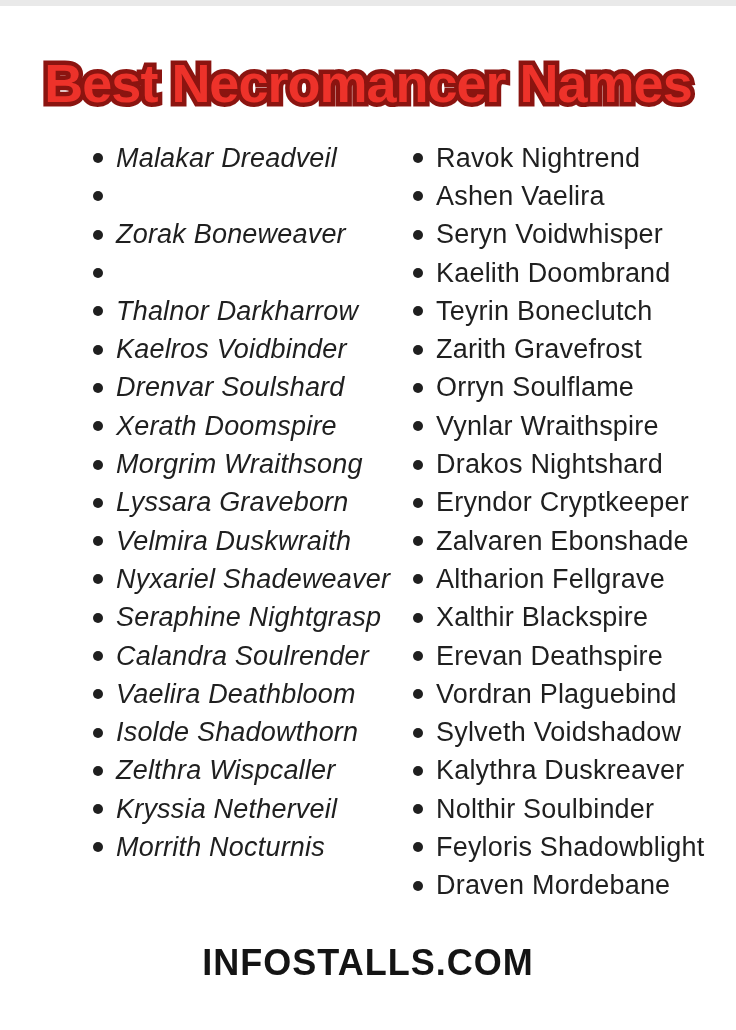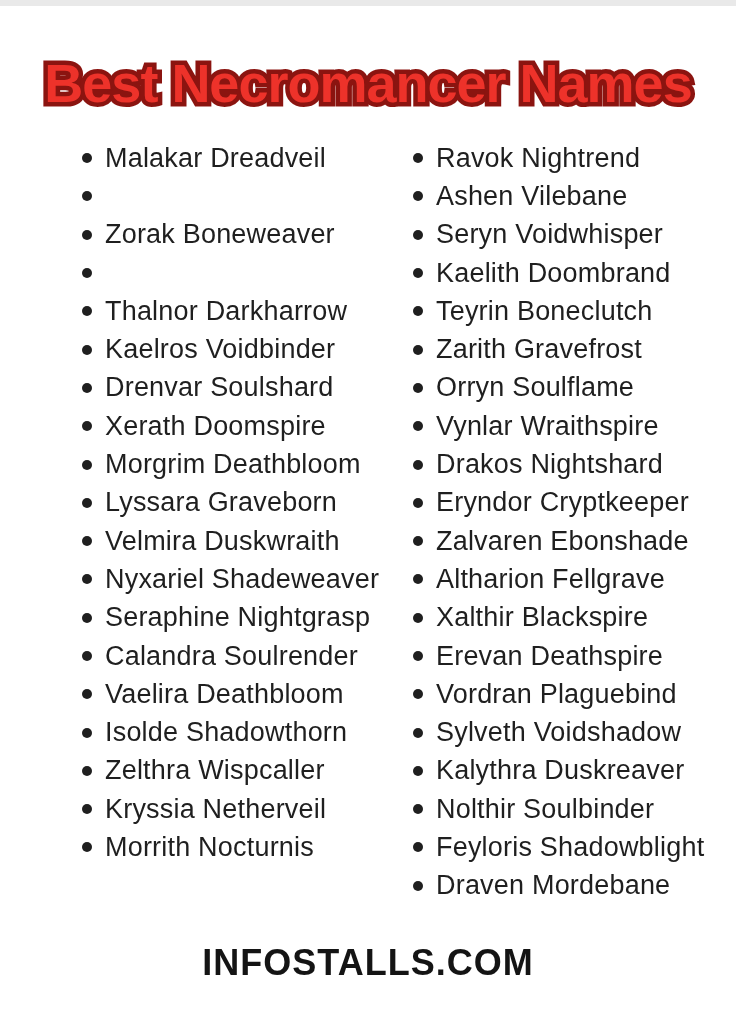--- a/index.html
+++ b/index.html
@@ -45,21 +45,21 @@
     position:absolute;
     left:0;right:0;top:0;
     color:var(--title-fill);
   }
   
   .col{
     position:absolute;
     top:133px;
     width:330px;
   }
-  .col-left{left:82px;}
+  .col-left{left:93px;font-style:italic;}
   .col-right{left:413px;}
   .item{
     display:flex;
     align-items:center;
     height:38.3px;
     white-space:nowrap;
   }
   .bullet{
     flex:0 0 auto;
     width:10px;
@@ -132,21 +132,21 @@
         <span class="name">Drenvar Soulshard</span>
       </div>
 
       <div class="item">
         <span class="bullet"></span>
         <span class="name">Xerath Doomspire</span>
       </div>
 
       <div class="item">
         <span class="bullet"></span>
-        <span class="name">Morgrim Deathbloom</span>
+        <span class="name">Morgrim Wraithsong</span>
       </div>
 
       <div class="item">
         <span class="bullet"></span>
         <span class="name">Lyssara Graveborn</span>
       </div>
 
       <div class="item">
         <span class="bullet"></span>
         <span class="name">Velmira Duskwraith</span>
@@ -195,21 +195,21 @@
 
   <div class="col col-right">
 
       <div class="item">
         <span class="bullet"></span>
         <span class="name">Ravok Nightrend</span>
       </div>
 
       <div class="item">
         <span class="bullet"></span>
-        <span class="name">Ashen Vilebane</span>
+        <span class="name">Ashen Vaelira</span>
       </div>
 
       <div class="item">
         <span class="bullet"></span>
         <span class="name">Seryn Voidwhisper</span>
       </div>
 
       <div class="item">
         <span class="bullet"></span>
         <span class="name">Kaelith Doombrand</span>

